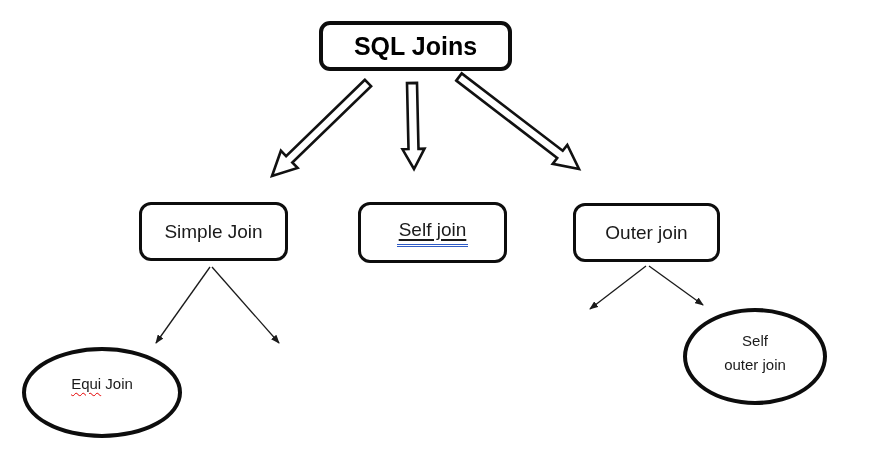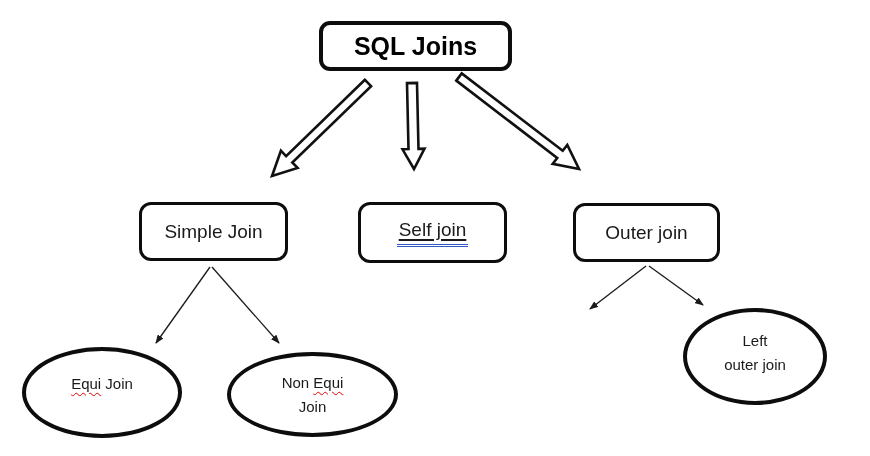--- a/index.html
+++ b/index.html
@@ -103,26 +103,20 @@
   <div class="node rect" style="left:573px; top:203px; width:147px; height:59px;">
     <span>Outer join</span>
   </div>
 
   <div class="node ellipse" style="left:22px; top:347px; width:160px; height:91px;text-align:center;">
     <span class="lift10">
       <span class="squiggle-red">Equi</span>&nbsp;<span>Join</span>
     </span>
   </div>
 
-  <div class="node ellipse" style="left:227px; top:352px; width:171px; height:85px;">
-    <span>
-      <span>Non</span>&nbsp;<span class="squiggle-red">Equi</span>
-    </span>
-    <span>Join</span>
-  </div>
 
 
   <div class="node ellipse" style="left:683px; top:308px; width:144px; height:97px;">
-    <span class="lift4">Left</span>
+    <span class="lift4">Self</span>
     <span class="lift4">outer join</span>
   </div>
 
 </div>
 
 </body></html>

